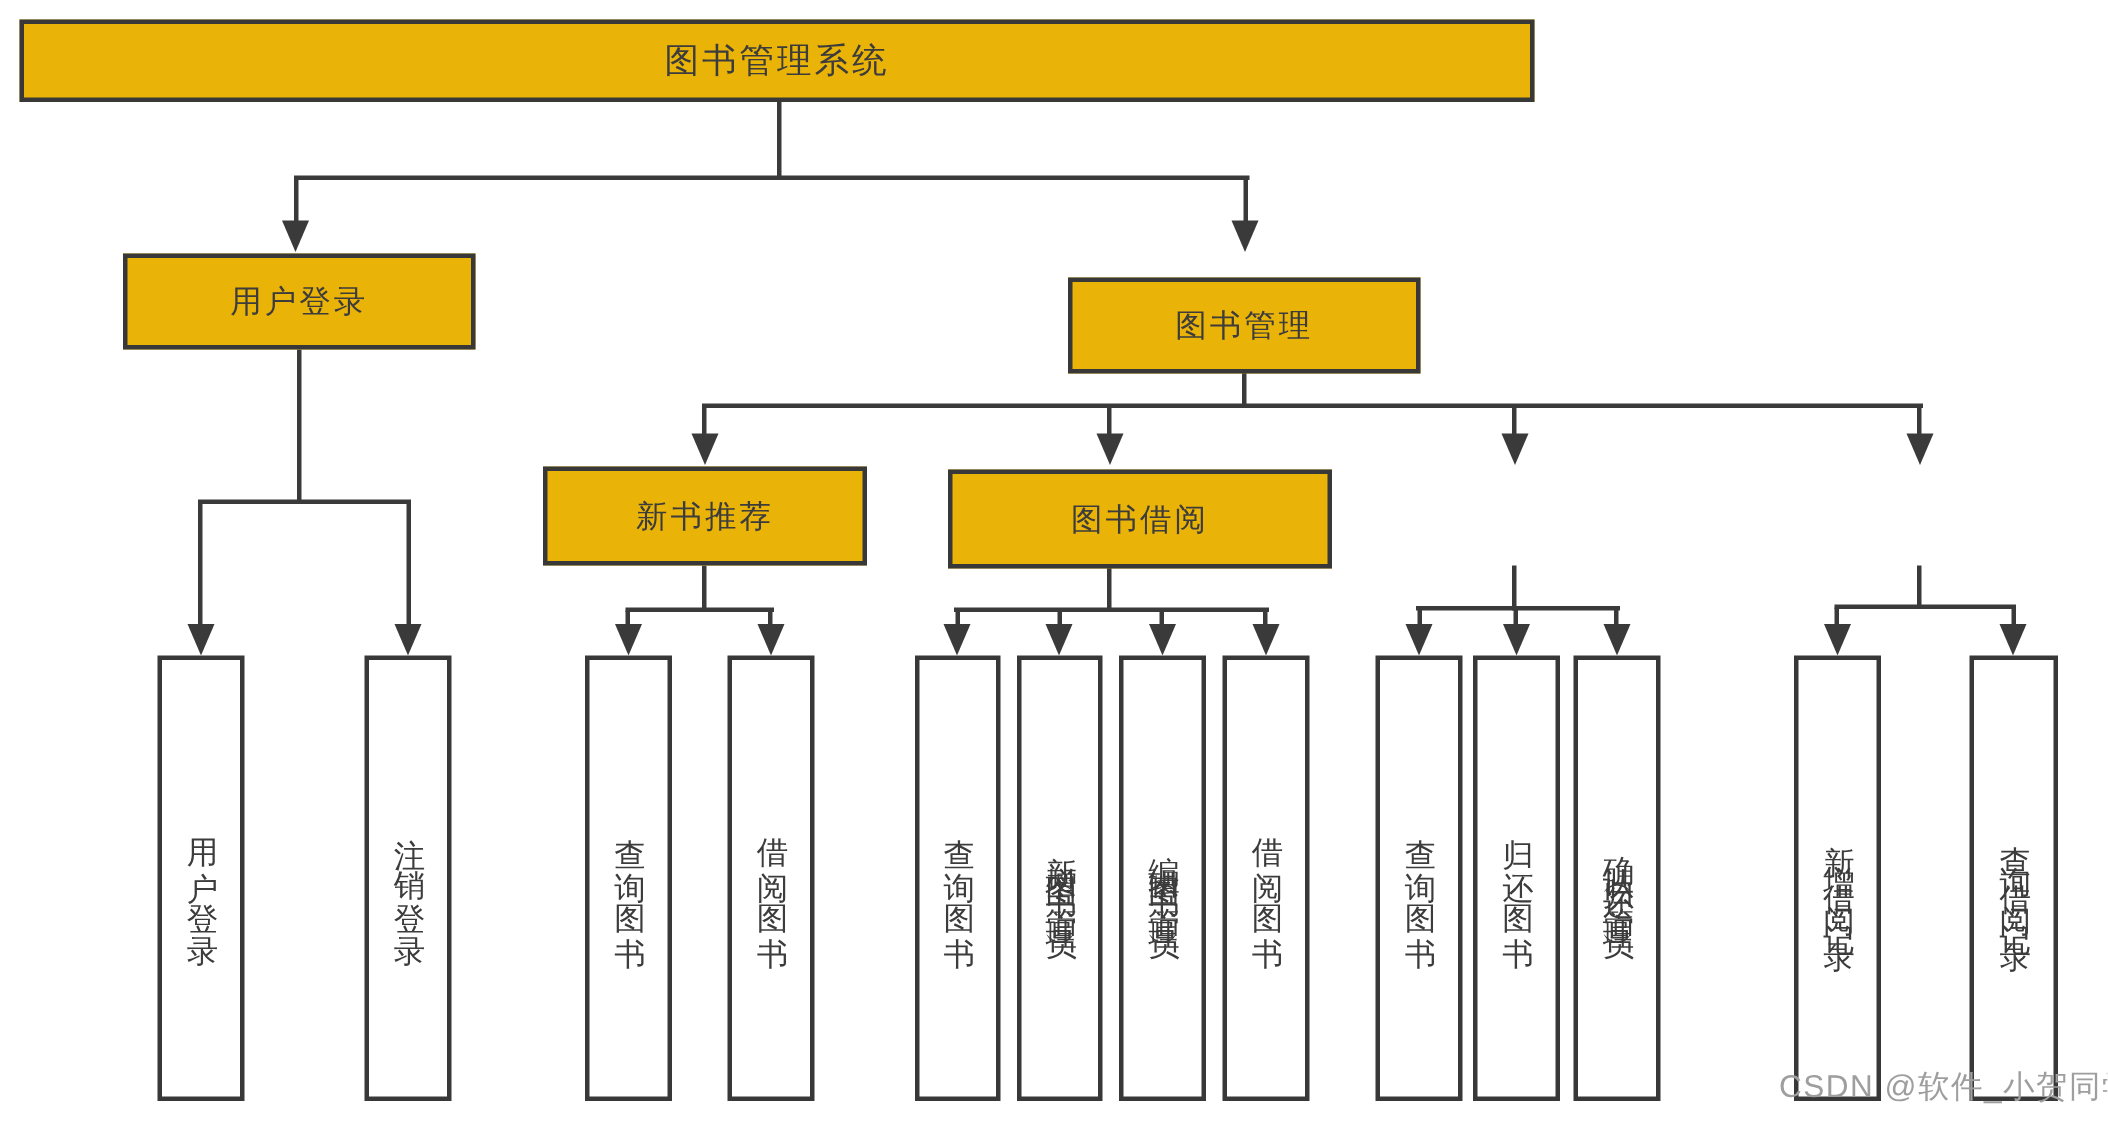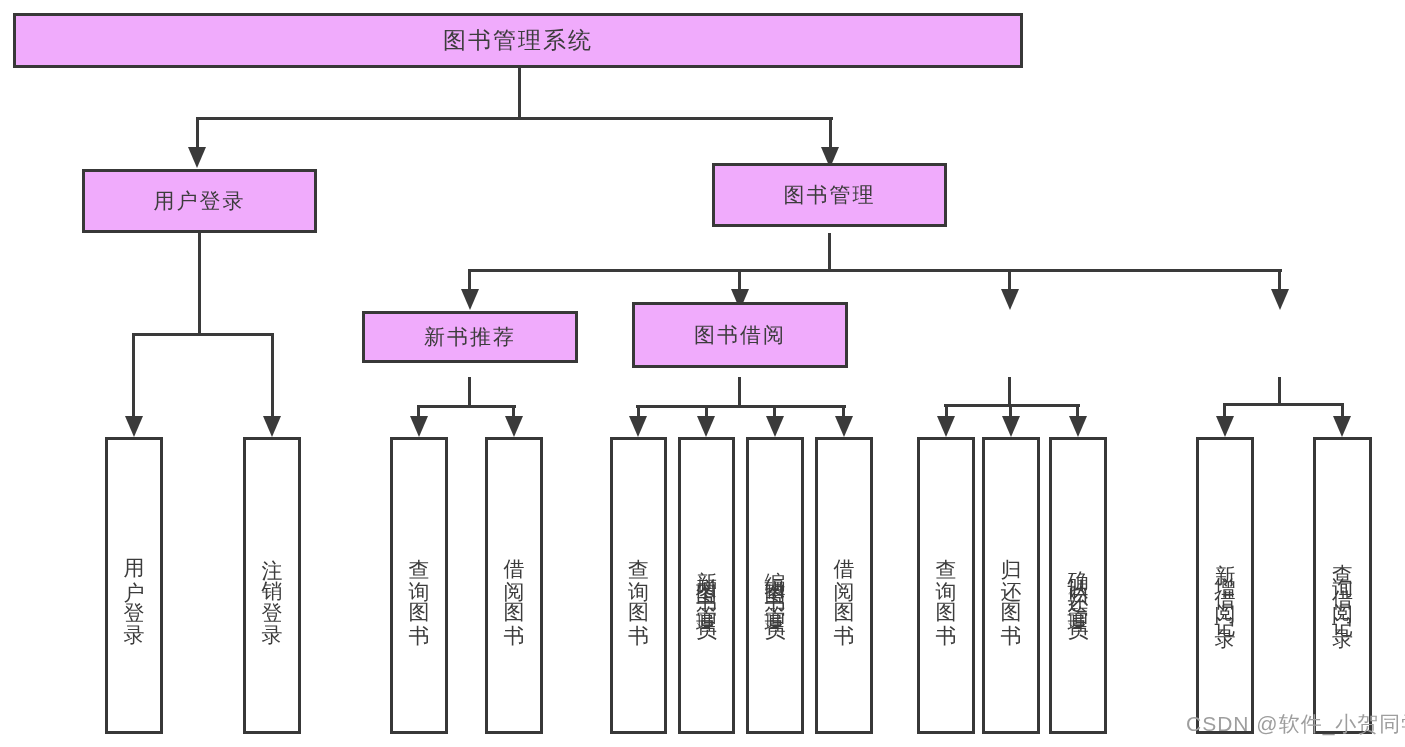--- a/index.html
+++ b/index.html
@@ -7,21 +7,21 @@
     position:relative;width:1405px;height:747px;background:#ffffff;
     font-family:"Liberation Sans",sans-serif;color:#3c3c3c;overflow:hidden;
   }
   .line{position:absolute;background:#3a3a3a;z-index:0;}
   .arrow{
     position:absolute;width:0;height:0;z-index:0;
     border-left:9px solid transparent;border-right:9px solid transparent;
     border-top:21px solid #3a3a3a;
   }
   .hbox{
-    position:absolute;box-sizing:border-box;border:3px solid #383838;background:#f0abfc;
+    position:absolute;box-sizing:border-box;border:3px solid #383838;background:#eab308;
     display:flex;align-items:center;justify-content:center;z-index:1;
   }
   .hbox span{font-size:21px;letter-spacing:2px;white-space:nowrap;}
   .hbox.root span{font-size:23px;}
   .vbox{
     position:absolute;box-sizing:border-box;border:3px solid #383838;background:#ffffff;
     display:flex;align-items:center;justify-content:center;z-index:1;
   }
   .vbox span{
     writing-mode:vertical-rl;text-orientation:mixed;
@@ -100,28 +100,28 @@
   <div class="arrow" style="left:1216px;top:416px"></div>
   <div class="arrow" style="left:1333px;top:416px"></div>
 
   <div class="hbox root" style="left:13px;top:13px;width:1010px;height:55px">
     <span>图书管理系统</span>
   </div>
 
   <div class="hbox" style="left:82px;top:169px;width:235px;height:64px">
     <span>用户登录</span>
   </div>
-  <div class="hbox" style="left:712px;top:163px;width:235px;height:64px">
+  <div class="hbox" style="left:712px;top:185px;width:235px;height:64px">
     <span>图书管理</span>
   </div>
 
-  <div class="hbox" style="left:362px;top:311px;width:216px;height:52px">
+  <div class="hbox" style="left:362px;top:311px;width:216px;height:66px">
     <span>新书推荐</span>
   </div>
-  <div class="hbox" style="left:632px;top:302px;width:216px;height:66px">
+  <div class="hbox" style="left:632px;top:313px;width:256px;height:66px">
     <span>图书借阅</span>
   </div>
 
   <div class="vbox v-short" style="left:105px;top:437px;width:58px;height:297px">
     <span>用户登录</span>
   </div>
   <div class="vbox v-short" style="left:243px;top:437px;width:58px;height:297px">
     <span>注销登录</span>
   </div>
 

